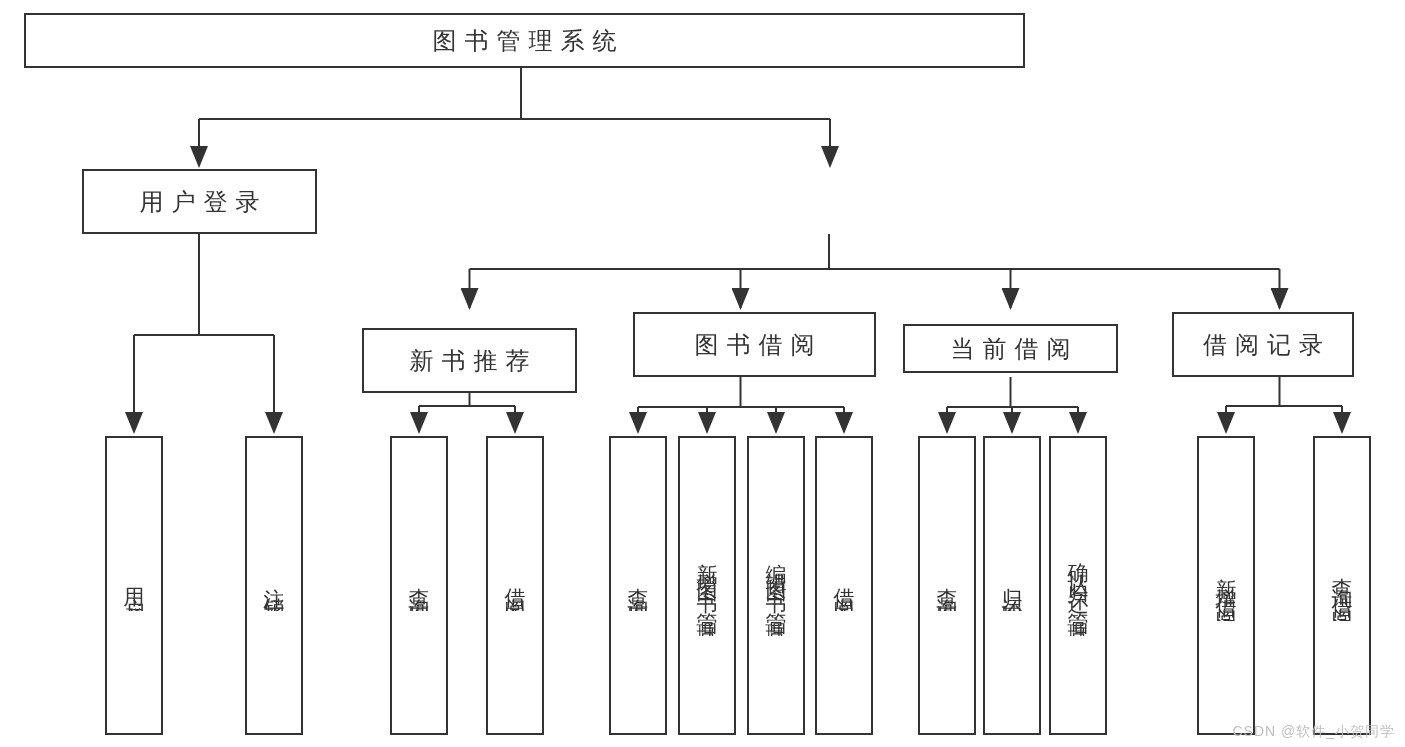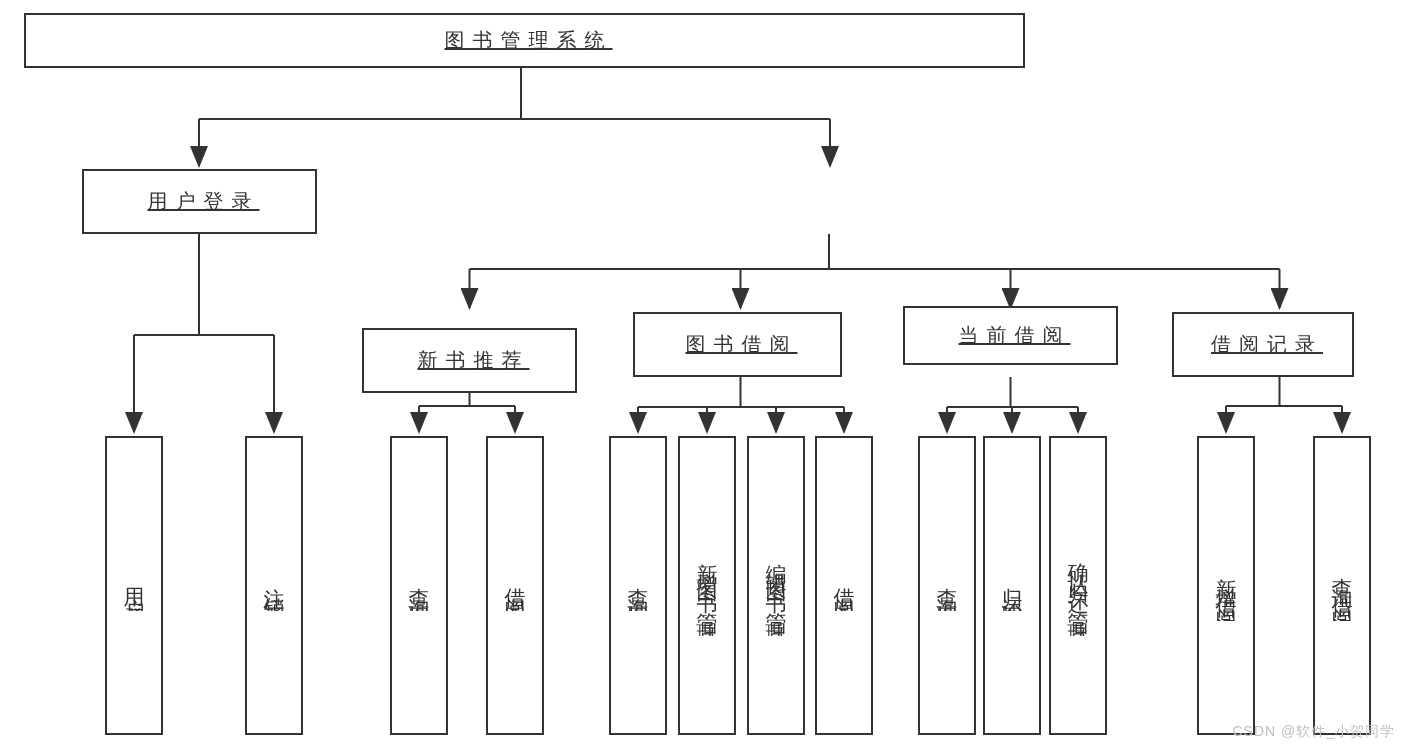--- a/index.html
+++ b/index.html
@@ -22,25 +22,24 @@
   svg.connectors path{stroke:var(--line);stroke-width:2;fill:none;}
   svg.connectors marker path{fill:var(--line);stroke:none;}
   .node{
     position:absolute;
     box-sizing:border-box;
     background:#ffffff;
     border:2px solid var(--border);
     display:flex;align-items:center;justify-content:center;
   }
   .node.h span{
-    font-size:20px;
+    font-size:24px;
     letter-spacing:8px;
     margin-right:-8px;
     white-space:nowrap;
-    text-decoration:underline;
   }
   .node.v span{
     writing-mode:vertical-rl;
     text-orientation:mixed;
     font-size:21px;
     letter-spacing:10px;
     margin-bottom:-10px;
     max-height:292px;
     overflow:hidden;
   }
@@ -110,24 +109,24 @@
     <span>图书管理系统</span>
   </div>
 
   <div class="node h" style="left:82px;top:169px;width:235px;height:65px">
     <span>用户登录</span>
   </div>
 
   <div class="node h" style="left:362px;top:328px;width:215px;height:65px">
     <span>新书推荐</span>
   </div>
-  <div class="node h" style="left:633px;top:312px;width:209px;height:65px">
+  <div class="node h" style="left:633px;top:312px;width:243px;height:65px">
     <span>图书借阅</span>
   </div>
-  <div class="node h" style="left:903px;top:306px;width:215px;height:59px">
+  <div class="node h" style="left:903px;top:324px;width:215px;height:49px">
     <span>当前借阅</span>
   </div>
   <div class="node h" style="left:1172px;top:312px;width:182px;height:65px">
     <span>借阅记录</span>
   </div>
 
   <div class="node v" style="left:105px;top:436px;width:58px;height:299px">
     <span>用户登录</span>
   </div>
   <div class="node v" style="left:245px;top:436px;width:58px;height:299px">

